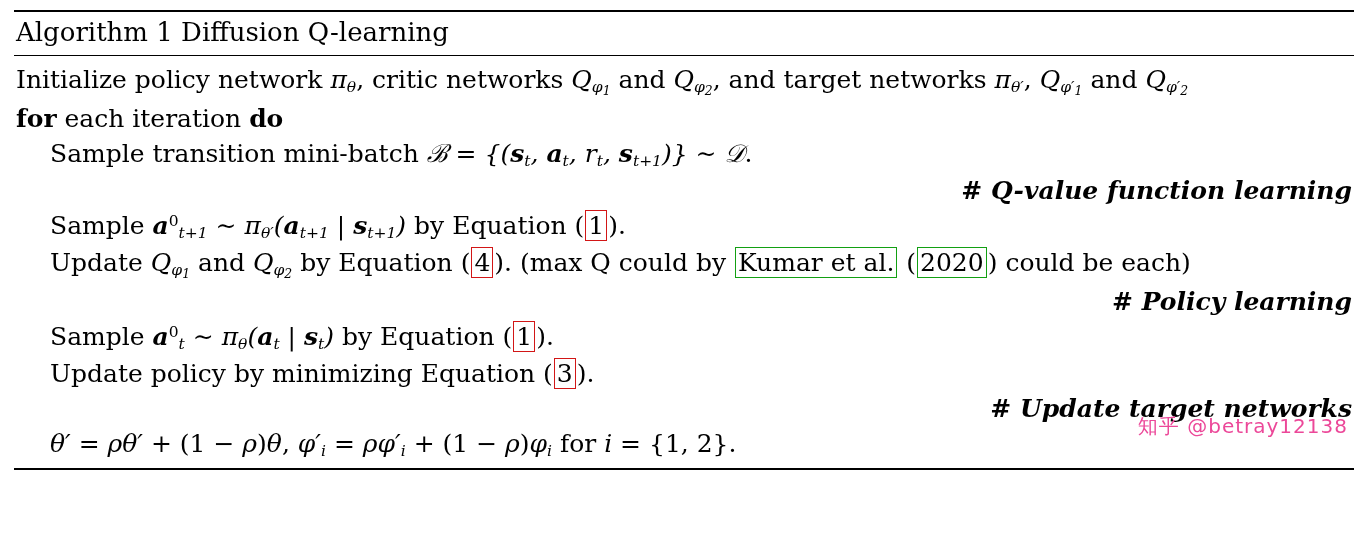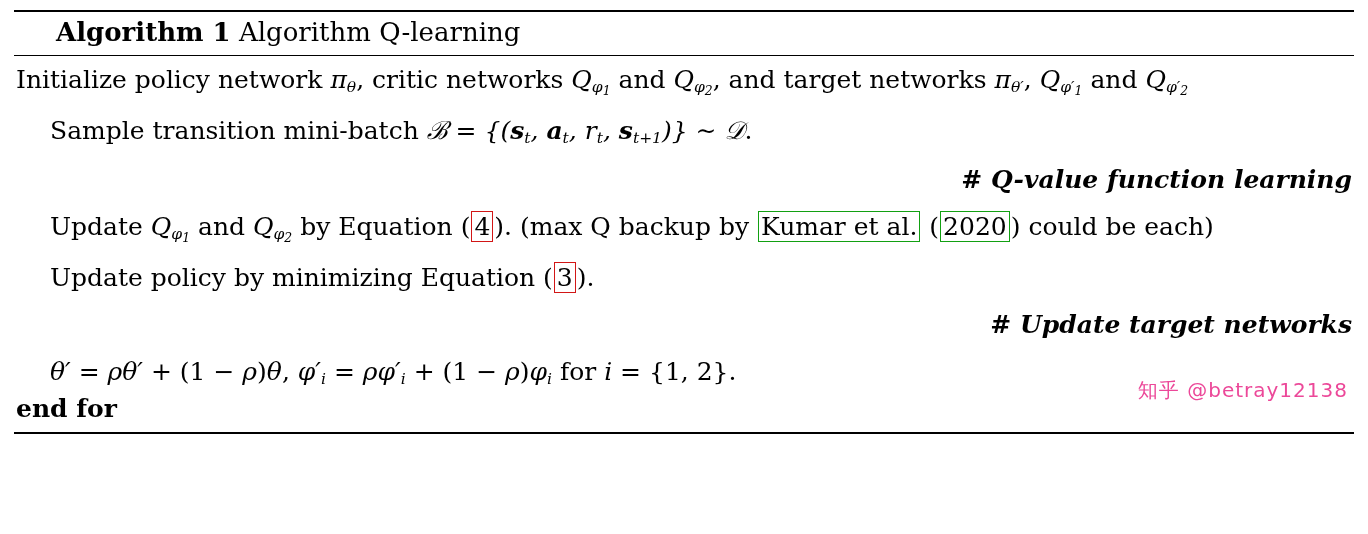--- a/index.html
+++ b/index.html
@@ -30,36 +30,35 @@
   .rule-bottom {
     border-top: 2px solid #000;
     width: 100%;
   }
   .title-row {
     font-size: 26px;
     padding: 5px 2px 8px 2px;
     white-space: nowrap;
   }
   .title-row .caption {
-    font-weight: bold;
-    margin-left: 40px;
+    font-weight: normal;
   }
   .title-row .name {
     font-weight: normal;
   }
   .body-block {
     padding: 6px 2px 6px 2px;
   }
   .line {
     font-size: 25px;
     line-height: 1.32;
     white-space: nowrap;
     padding: 1px 0;
   }
-  .indent1 { padding-left: 34px; margin-top: 12px; }
+  .indent1 { padding-left: 34px; }
   .bold { font-weight: bold; }
   .comment {
     font-weight: bold;
     font-style: italic;
     text-align: right;
   }
   .math { font-family: "DejaVu Serif", serif; font-style: italic; }
   .upr { font-style: normal; }
   sub {
     font-size: 0.62em;
@@ -96,62 +95,75 @@
 </style>
 </head>
 <body>
 
 <div class="algo">
 
   <div class="rule-top"></div>
 
   <div class="title-row">
     <span class="caption">Algorithm 1</span>
-    <span class="name">Algorithm Q-learning</span>
+    <span class="name">Diffusion Q-learning</span>
   </div>
 
   <div class="rule-mid"></div>
 
   <div class="body-block">
 
     <div class="line">
       <span>Initialize policy network </span><span class="math">π<sub>θ</sub></span><span>, critic networks </span><span class="math">Q<sub>φ<sub>1</sub></sub></span><span> and </span><span class="math">Q<sub>φ<sub>2</sub></sub></span><span>, and target networks </span><span class="math">π<sub>θ′</sub></span><span class="upr">,&nbsp;</span><span class="math">Q<sub>φ′<sub>1</sub></sub></span><span> and </span><span class="math">Q<sub>φ′<sub>2</sub></sub></span>
     </div>
 
+    <div class="line">
+      <span class="bold">for</span><span> each iteration </span><span class="bold">do</span>
+    </div>
 
     <div class="line indent1">
       <span>Sample transition mini-batch</span>
       <span class="math">ℬ <span class="upr">=</span> {(<span class="bvec">s</span><sub>t</sub>, <span class="bvec">a</span><sub>t</sub>, r<sub>t</sub>, <span class="bvec">s</span><sub>t+1</sub>)} <span class="upr">∼</span> 𝒟<span class="upr">.</span></span>
     </div>
 
     <div class="line indent1 comment"># Q-value function learning</div>
 
+    <div class="line indent1">
+      <span>Sample</span>
+      <span class="math"><span class="bvec">a</span><sup>0</sup><sub>t+1</sub> <span class="upr">∼</span> π<sub>θ′</sub>(<span class="bvec">a</span><sub>t+1</sub> <span class="upr">|</span> <span class="bvec">s</span><sub>t+1</sub>)</span>
+      <span>by Equation (</span><span class="box-red">1</span><span>).</span>
+    </div>
 
     <div class="line indent1">
       <span>Update</span>
       <span class="math">Q<sub>φ<sub>1</sub></sub></span>
       <span>and</span>
       <span class="math">Q<sub>φ<sub>2</sub></sub></span>
-      <span>by Equation (</span><span class="box-red">4</span><span>). (max Q backup by</span>
+      <span>by Equation (</span><span class="box-red">4</span><span>). (max Q could by</span>
       <span class="box-green">Kumar et al.</span> (<span class="box-green">2020</span><span>) could be each)</span>
     </div>
 
+    <div class="line indent1 comment"># Policy learning</div>
 
+    <div class="line indent1">
+      <span>Sample</span>
+      <span class="math"><span class="bvec">a</span><sup>0</sup><sub>t</sub> <span class="upr">∼</span> π<sub>θ</sub>(<span class="bvec">a</span><sub>t</sub> <span class="upr">|</span> <span class="bvec">s</span><sub>t</sub>)</span>
+      <span>by Equation (</span><span class="box-red">1</span><span>).</span>
+    </div>
 
     <div class="line indent1">
       <span>Update policy by minimizing Equation (</span><span class="box-red">3</span><span>).</span>
     </div>
 
     <div class="line indent1 comment"># Update target networks</div>
 
     <div class="line indent1">
       <span class="math">θ′ <span class="upr">=</span> ρθ′ <span class="upr">+ (1 −</span> ρ<span class="upr">)</span>θ<span class="upr">,</span> φ′<sub>i</sub> <span class="upr">=</span> ρφ′<sub>i</sub> <span class="upr">+ (1 −</span> ρ<span class="upr">)</span>φ<sub>i</sub> <span class="upr">for</span> i <span class="upr">= {1, 2}.</span></span>
     </div>
 
-    <div class="line bold">end for</div>
 
   </div>
 
   <div class="rule-bottom"></div>
 
   <div class="watermark">知乎 @betray12138</div>
 
 </div>
 
 </body></html>

